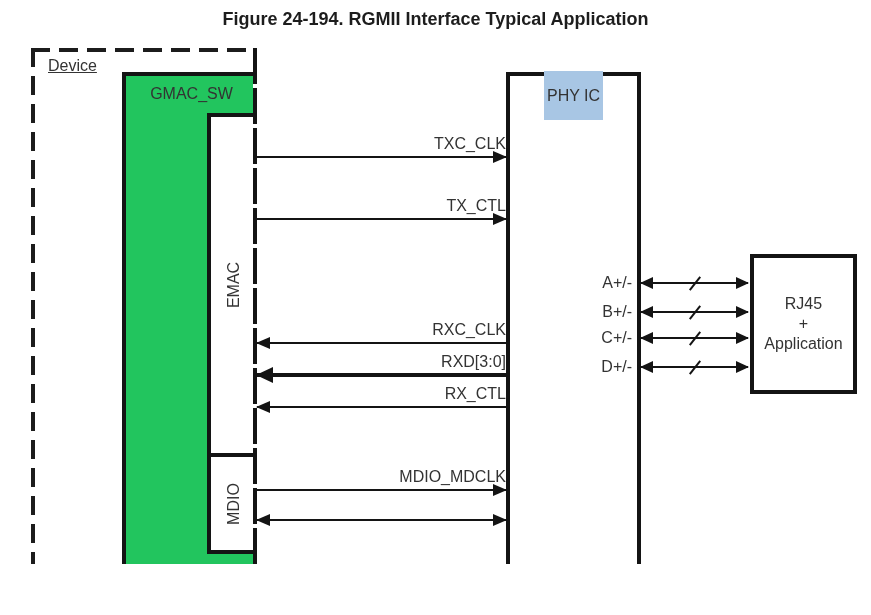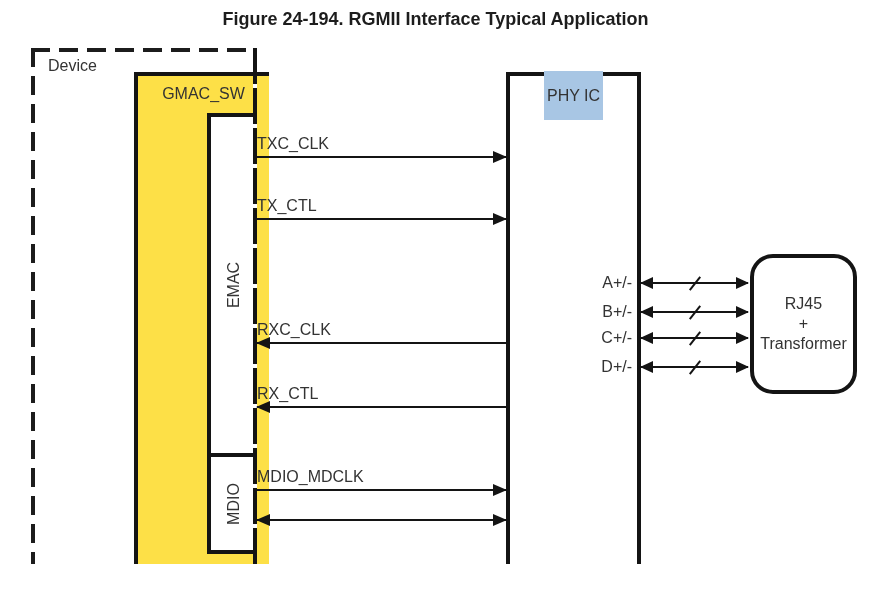--- a/index.html
+++ b/index.html
@@ -16,25 +16,25 @@
   .device-box { position:absolute; left:31px; top:48px; width:226px; height:549px; }
   .dash-top, .dash-bottom {
     position:absolute; left:0; right:0; height:4px;
     background:repeating-linear-gradient(90deg,#1c1c1c 0 19px,transparent 19px 28px);
   }
   .dash-top { top:0; } .dash-bottom { bottom:0; }
   .dash-left {
     position:absolute; left:0; top:0; bottom:0; width:4px;
     background:repeating-linear-gradient(180deg,#1c1c1c 0 19px,transparent 19px 28px);
   }
-  .device-label { position:absolute; left:17px; top:9px; font-size:16px; }
+  .device-label { position:absolute; left:17px; top:9px; font-size:16px;text-decoration:underline; }
 
   
   .box { position:absolute; box-sizing:border-box; border:4px solid #141414; }
-  .gmac-box { left:134px; top:72px; width:135px; height:500px; background:#fde047; border-right:none; }
+  .gmac-box { left:122px; top:72px; width:135px; height:500px; background:#22c55e; border-right:none; }
   .gmac-label { position:absolute; top:9px; left:0; width:100%; text-align:center; font-size:16px; }
   .emac-box { left:207px; top:113px; width:50px; height:344px; background:#ffffff; border-right:none; }
   .mdio-box { left:207px; top:457px; width:50px; height:97px; background:#ffffff; border-right:none; border-top:none; }
   .rot-label {
     position:absolute; left:50%; top:50%;
     transform:translate(-50%,-50%) rotate(-90deg); font-size:16px; white-space:nowrap;
   }
   
   .right-edge {
     position:absolute; left:253px; top:48px; width:4px; height:549px; background:#141414;
@@ -44,26 +44,26 @@
     background:repeating-linear-gradient(180deg,transparent 0 36px,#ffffff 36px 40px);
   }
 
   .phy-box { left:506px; top:72px; width:135px; height:498px; background:#ffffff; }
   .phy-label-row { position:absolute; top:11px; left:0; width:100%; text-align:center; }
   .phy-label { font-size:16px; background:#a8c6e4; padding:16px 3px; }
 
   .rj45-box {
     left:750px; top:254px; width:107px; height:140px; background:#ffffff;
     display:flex; flex-direction:column; justify-content:center; align-items:center;
-    font-size:16px; line-height:20px; text-align:center;border-radius:23px;
+    font-size:16px; line-height:20px; text-align:center;
   }
 
   
   .signal { position:absolute; left:257px; width:249px; height:30px; }
-  .sig-label { position:absolute; top:5px; left:0; width:100%; text-align:left; font-size:16px; }
+  .sig-label { position:absolute; top:5px; left:0; width:100%; text-align:right; font-size:16px; }
   .sig-line { position:absolute; left:0; right:0; top:26px; height:2px; background:#141414; }
   .w-thick .sig-line { top:25px; height:4px; }
   .ah { position:absolute; width:0; height:0; }
   .ah-r { right:-1px; top:21px; border-top:6px solid transparent; border-bottom:6px solid transparent; border-left:14px solid #141414; }
   .ah-l { left:-1px;  top:21px; border-top:6px solid transparent; border-bottom:6px solid transparent; border-right:14px solid #141414; }
   .w-thick .ah-r { top:19px; border-top-width:8px; border-bottom-width:8px; border-left-width:17px; }
   .w-thick .ah-l { top:19px; border-top-width:8px; border-bottom-width:8px; border-right-width:17px; }
 
   
   .media { position:absolute; left:641px; width:107px; height:30px; }
@@ -110,37 +110,42 @@
 
   <div class="box phy-box">
     <div class="phy-label-row">
       <span class="phy-label">PHY IC</span>
     </div>
   </div>
 
   <div class="box rj45-box">
     <div>RJ45</div>
     <div>+</div>
-    <div>Transformer</div>
+    <div>Application</div>
   </div>
 
   <div class="signal w-thin" style="top:130px">
     <span class="sig-label">TXC_CLK</span>
     <div class="sig-line"></div>
     <div class="ah ah-r"></div>
   </div>
   <div class="signal w-thin" style="top:316px">
     <span class="sig-label">RXC_CLK</span>
     <div class="sig-line"></div>
     <div class="ah ah-l"></div>
   </div>
   <div class="signal w-thin" style="top:192px">
     <span class="sig-label">TX_CTL</span>
     <div class="sig-line"></div>
     <div class="ah ah-r"></div>
+  </div>
+  <div class="signal w-thick" style="top:348px">
+    <span class="sig-label">RXD[3:0]</span>
+    <div class="sig-line"></div>
+    <div class="ah ah-l"></div>
   </div>
   <div class="signal w-thin" style="top:380px">
     <span class="sig-label">RX_CTL</span>
     <div class="sig-line"></div>
     <div class="ah ah-l"></div>
   </div>
   <div class="signal w-thin" style="top:463px">
     <span class="sig-label">MDIO_MDCLK</span>
     <div class="sig-line"></div>
     <div class="ah ah-r"></div>

